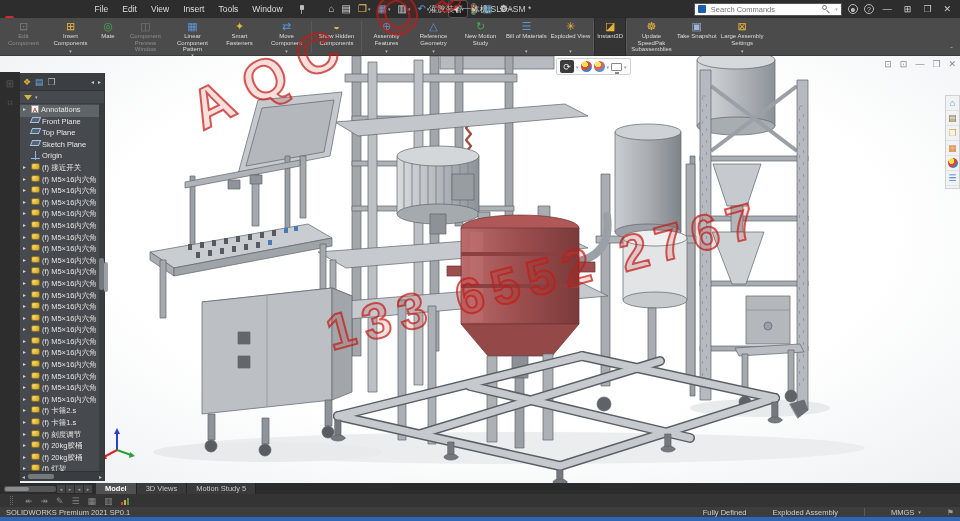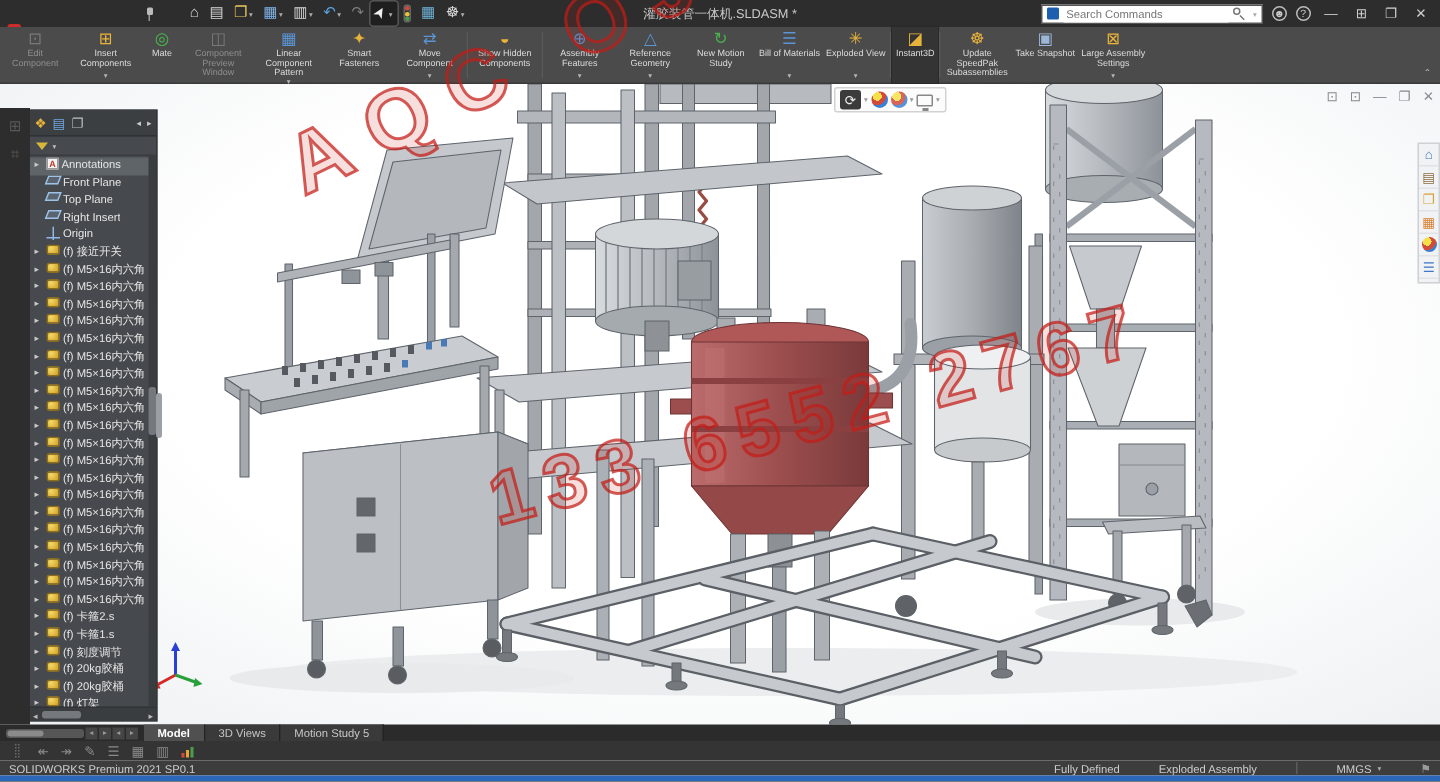--- a/index.html
+++ b/index.html
@@ -150,20 +150,28 @@
 </head>
 <body>
 
 <div id="app">
 
   <div id="titlebar">
     <div id="logo">
       <span class="mark"></span>
       <span class="word">SOLIDWORKS</span>
     </div>
+    <div id="menus" style="display: flex;">
+        <span class="menu-item">File</span>
+        <span class="menu-item">Edit</span>
+        <span class="menu-item">View</span>
+        <span class="menu-item">Insert</span>
+        <span class="menu-item">Tools</span>
+        <span class="menu-item">Window</span>
+      </div>
     <div id="pin">
         <i></i>
         <b></b>
       </div>
     <div id="tb-icons">
         <span class="tbtn">
           <span class="g" style="color: rgb(216, 216, 216);">⌂</span>
         </span>
         <span class="tbtn">
           <span class="g" style="color: rgb(216, 216, 216);">▤</span>
@@ -604,21 +612,21 @@
           <span class="tr-label">Front Plane</span>
         </div>
         <div class="tr-row">
           <span class="tr-arrow"></span>
           <span class="tr-ic ic-plane"></span>
           <span class="tr-label">Top Plane</span>
         </div>
         <div class="tr-row">
           <span class="tr-arrow"></span>
           <span class="tr-ic ic-plane"></span>
-          <span class="tr-label">Right Insert</span>
+          <span class="tr-label">Sketch Plane</span>
         </div>
         <div class="tr-row">
           <span class="tr-arrow"></span>
           <span class="tr-ic ic-origin"></span>
           <span class="tr-label">Origin</span>
         </div>
         <div class="tr-row">
           <span class="tr-arrow">▸</span>
           <span class="tr-ic ic-part"></span>
           <span class="tr-label">(f) 接近开关</span>

